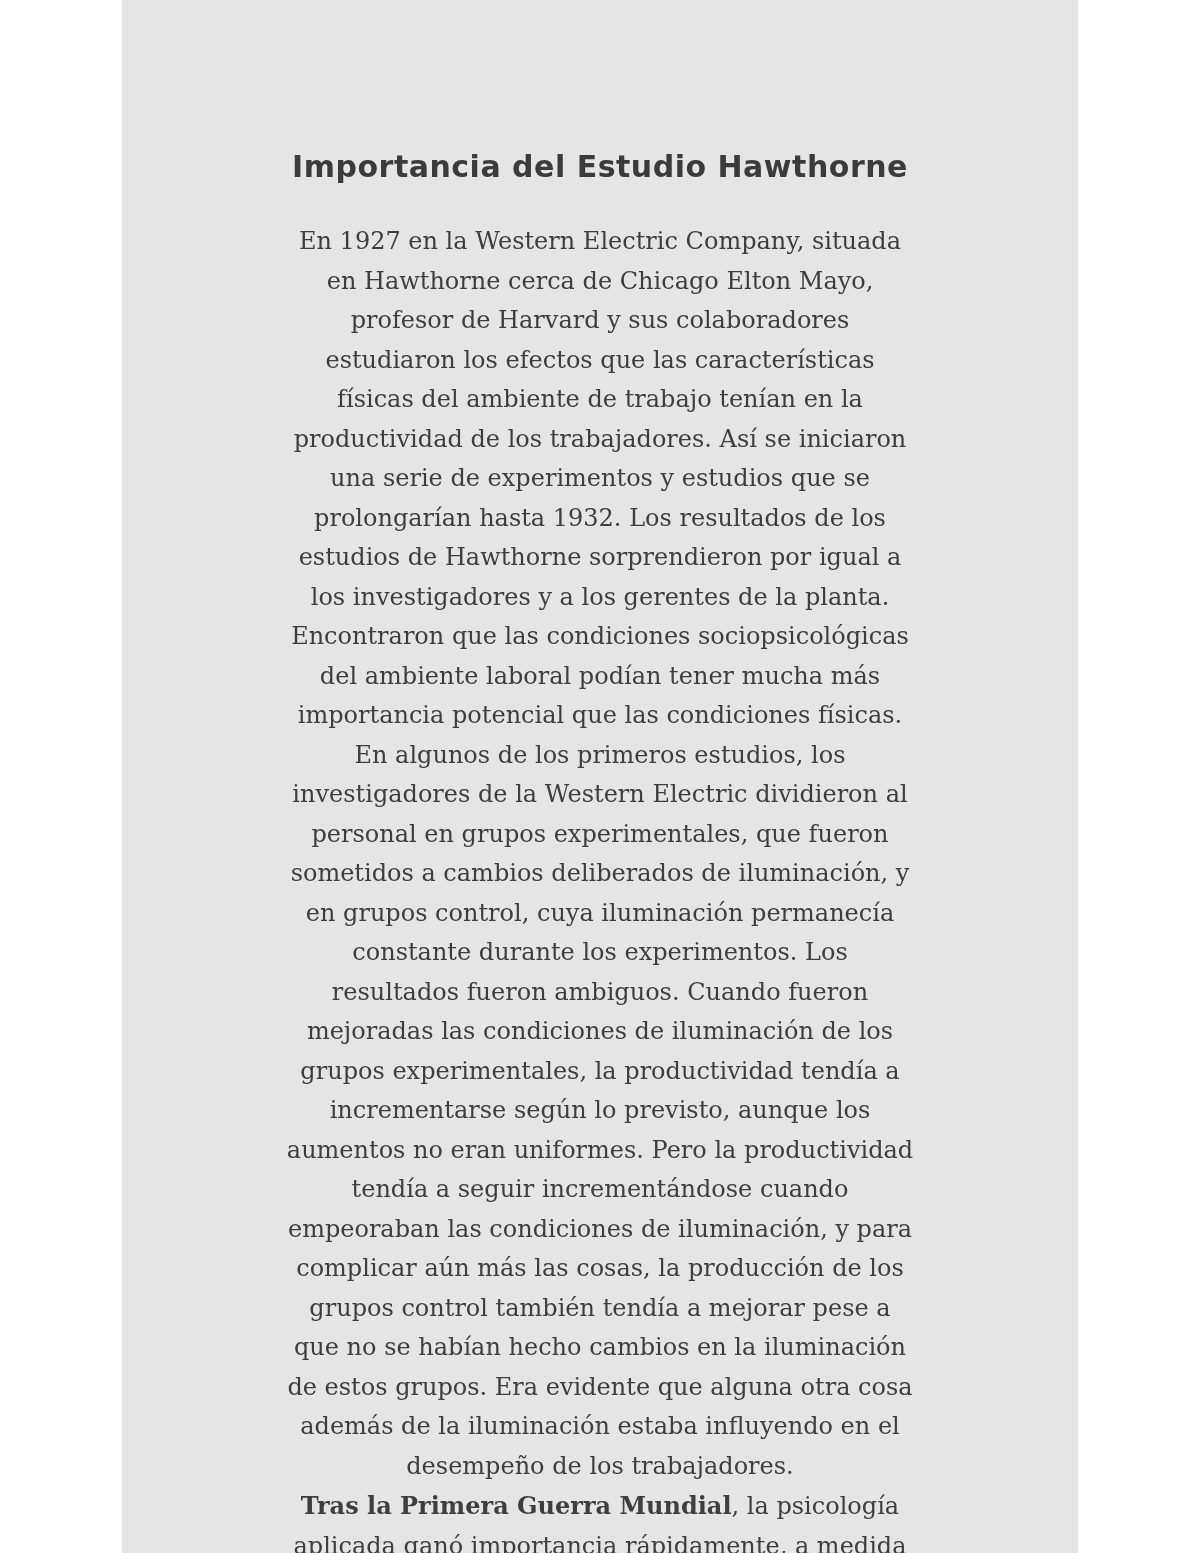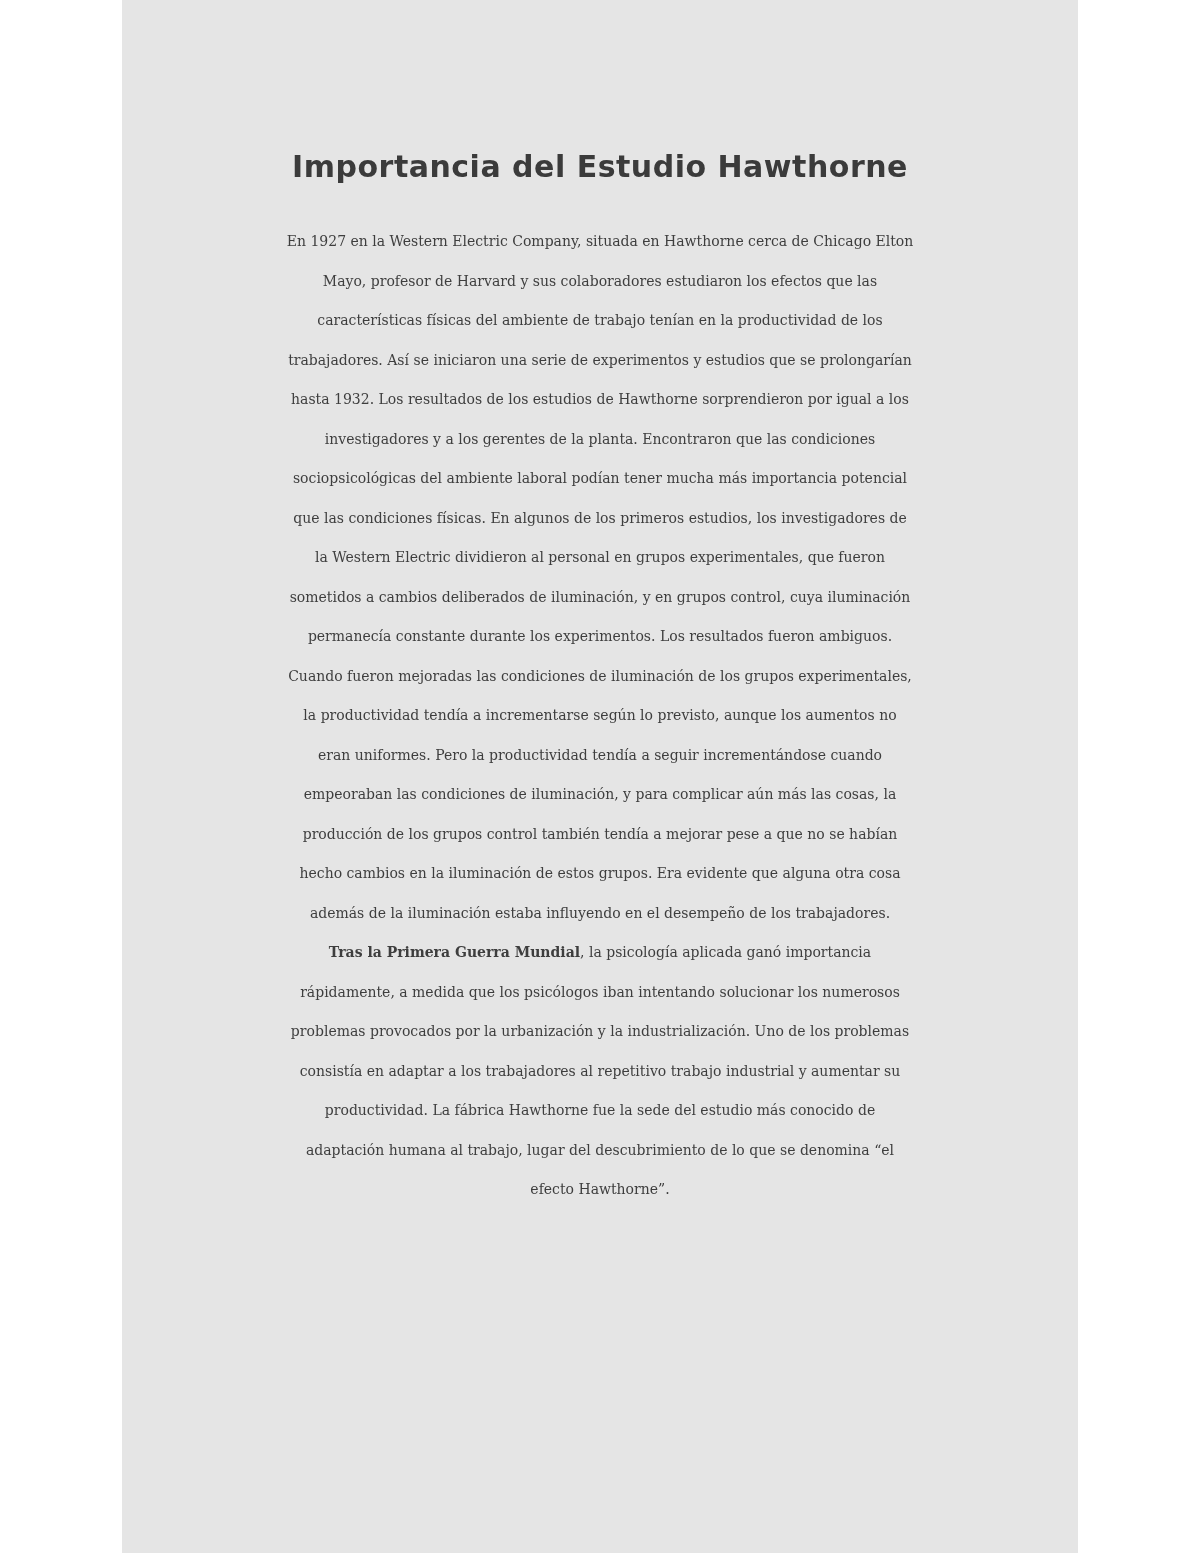--- a/index.html
+++ b/index.html
@@ -21,21 +21,21 @@
     font-weight: bold;
     font-size: 30px;
     line-height: 38px;
     color: #3b3b3b;
     text-align: center;
     margin: 0 0 36px 0;
     letter-spacing: 0.5px;
   }
   .body-text {
     font-family: "DejaVu Serif", "Liberation Serif", serif;
-    font-size: 14px;
+    font-size: 24px;
     line-height: 39.5px;
     color: #3e3e3e;
     text-align: center;
     margin: 0;
   }
   .body-text .bold-run {
     font-weight: bold;
   }
   .bullet-heading {
     font-family: "DejaVu Sans", "Liberation Sans", sans-serif;

